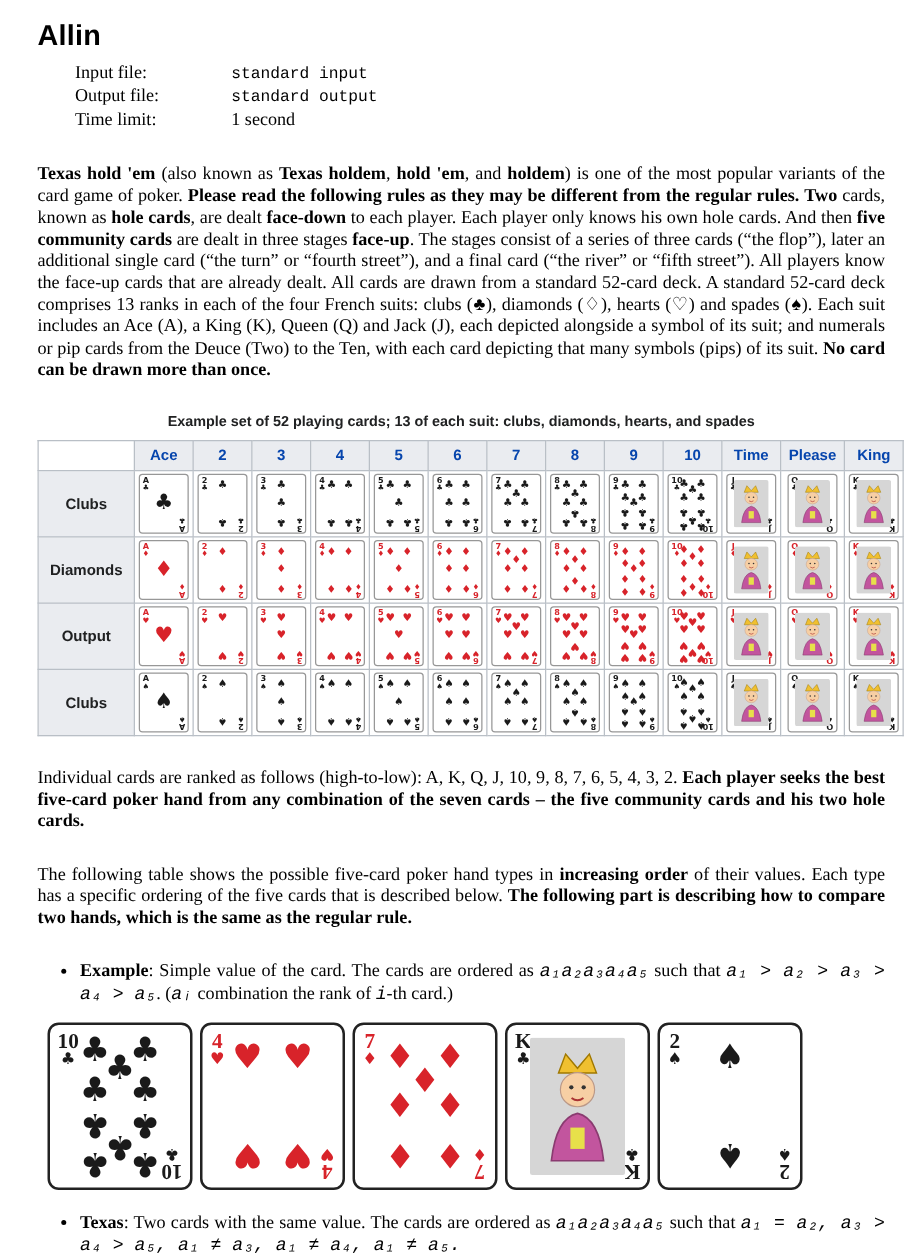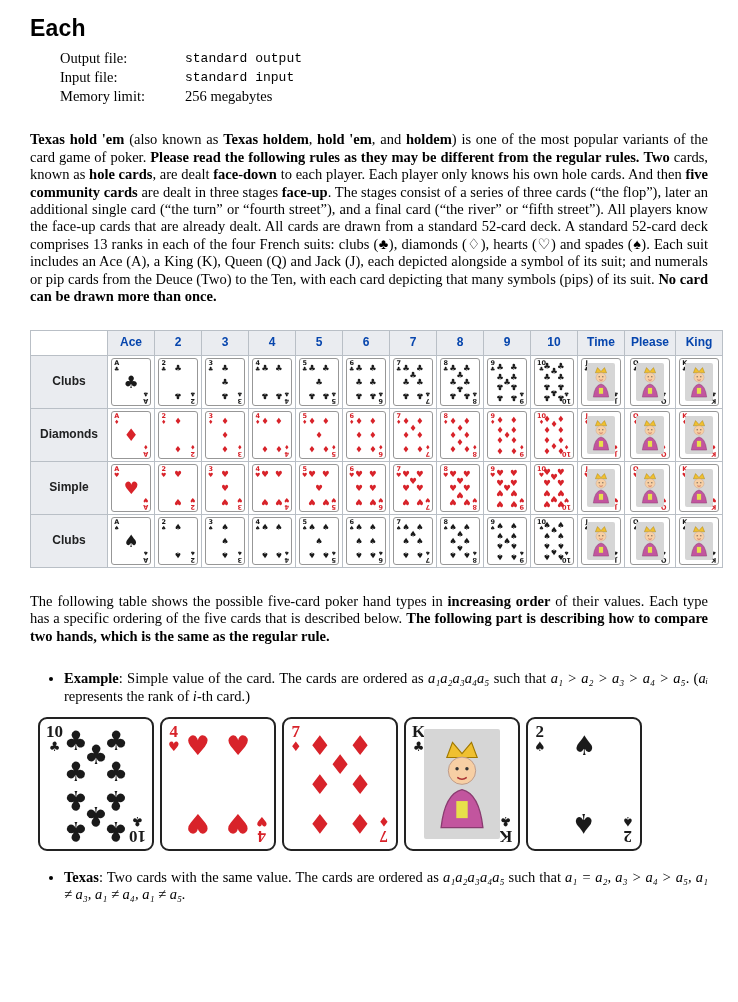--- a/index.html
+++ b/index.html
@@ -12,21 +12,21 @@
   h1.title {
     font-family:"Liberation Sans","DejaVu Sans",sans-serif;
     font-size:23px; font-weight:bold; margin:8px 0 12px 0; letter-spacing:.2px;
   }
   .meta { margin:0 0 16px 30px; }
   .meta-row { display:flex; line-height:19px; }
   .meta-label { width:125px; }
   .mono { font-family:"Liberation Mono","DejaVu Sans Mono",monospace; font-size:13px; }
   p.body { text-align:justify; margin:25px 0; }
   b { font-weight:bold; }
-  i { font-family:Liberation Serif, serif; font-style:italic; }
+  i { font-family:Liberation Mono, monospace; font-style:italic; }
 
   .table-caption {
     text-align:center; font-family:"Liberation Sans","DejaVu Sans",sans-serif;
     font-weight:bold; font-size:11.5px; margin:14px 0 4px 0; color:#202122;
   }
   table.cards-table { border-collapse:collapse; margin:0 auto 8px auto; background:#fff; }
   table.cards-table th, table.cards-table td { border:1px solid #b9bfc6; }
   th.rank-h {
     background:#eaecf0; color:#0645ad; font-family:"Liberation Sans","DejaVu Sans",sans-serif;
     font-size:12px; font-weight:bold; padding:3px 6px; text-align:center;
@@ -62,39 +62,40 @@
 
   ul.hand-types { margin:18px 0 0 6px; padding-left:28px; }
   ul.hand-types li { margin-bottom:18px; text-align:justify; }
   .hand { display:flex; gap:6px; margin:12px 0 4px -26px; }
 </style>
 </head>
 <body>
 
 <div class="page">
 
-  <h1 class="title">Each</h1>
+  <h1 class="title">Allin</h1>
 
   <div class="meta">
+    <div class="meta-row">
+      <span class="meta-label">Input file:</span>
+      <span class="meta-value mono">standard input</span>
+    </div>
     <div class="meta-row">
       <span class="meta-label">Output file:</span>
       <span class="meta-value mono">standard output</span>
     </div>
     <div class="meta-row">
-      <span class="meta-label">Input file:</span>
-      <span class="meta-value mono">standard input</span>
-    </div>
-    <div class="meta-row">
-      <span class="meta-label">Memory limit:</span>
-      <span class="meta-value">256 megabytes</span>
+      <span class="meta-label">Time limit:</span>
+      <span class="meta-value">1 second</span>
     </div>
   </div>
 
   <p class="body"><b>Texas hold 'em</b><span> (also known as </span><b>Texas holdem</b><span>, </span><b>hold 'em</b><span>, and </span><b>holdem</b><span>) is one of the most popular variants of the card game of poker. </span><b>Please read the following rules as they may be different from the regular rules.</b><span> </span><b>Two</b><span> cards, known as </span><b>hole cards</b><span>, are dealt </span><b>face-down</b><span> to each player. Each player only knows his own hole cards. And then </span><b>five community cards</b><span> are dealt in three stages </span><b>face-up</b><span>. The stages consist of a series of three cards (“the flop”), later an additional single card (“the turn” or “fourth street”), and a final card (“the river” or “fifth street”). All players know the face-up cards that are already dealt. All cards are drawn from a standard 52-card deck. A standard 52-card deck comprises 13 ranks in each of the four French suits: clubs (♣), diamonds (♢), hearts (♡) and spades (♠). Each suit includes an Ace (A), a King (K), Queen (Q) and Jack (J), each depicted alongside a symbol of its suit; and numerals or pip cards from the Deuce (Two) to the Ten, with each card depicting that many symbols (pips) of its suit. </span><b>No card can be drawn more than once.</b></p>
 
+  <div class="table-caption">Example set of 52 playing cards; 13 of each suit: clubs, diamonds, hearts, and spades</div>
 
   <table class="cards-table">
     <thead>
         <tr>
           <th class="corner-blank"></th>
           <th class="rank-h">Ace</th>
           <th class="rank-h">2</th>
           <th class="rank-h">3</th>
           <th class="rank-h">4</th>
           <th class="rank-h">5</th>
@@ -357,21 +358,21 @@
                   <circle cx="20" cy="22" r="7.2" fill="#f7cfa4" stroke="#bb9988" stroke-width="0.5"></circle>
                   <circle cx="17.4" cy="21" r="0.9" fill="#333"></circle>
                   <circle cx="22.6" cy="21" r="0.9" fill="#333"></circle>
                   <path d="M17.5,25.5 Q20,27.5 22.5,25.5" stroke="#a33" stroke-width="0.8" fill="none"></path>
                   <path d="M9,52 Q11,34 20,32 Q29,34 31,52 Z" fill="#c2559e" stroke="#8a3b70" stroke-width="0.7"></path>
                   <rect x="17" y="38" width="6" height="9" fill="#e7e04a"></rect>
                 </svg>
               </div></div></td>
         </tr>
         <tr>
-          <th class="suit-h">Simple</th>
+          <th class="suit-h">Output</th>
           <td class="card-cell"><div class="pcard mini"><div class="corner tl">
                 <div class="crank" style="color: rgb(216, 35, 42);">A</div>
                 <div class="csuit" style="color: rgb(216, 35, 42);">♥</div>
               </div><div class="corner br">
                 <div class="crank" style="color: rgb(216, 35, 42);">A</div>
                 <div class="csuit" style="color: rgb(216, 35, 42);">♥</div>
               </div><span class="pip ace" style="left: 50%; top: 50%; color: rgb(216, 35, 42);">♥</span></div></td>
           <td class="card-cell"><div class="pcard mini"><div class="corner tl">
                 <div class="crank" style="color: rgb(216, 35, 42);">2</div>
                 <div class="csuit" style="color: rgb(216, 35, 42);">♥</div>
@@ -613,26 +614,27 @@
                   <circle cx="22.6" cy="21" r="0.9" fill="#333"></circle>
                   <path d="M17.5,25.5 Q20,27.5 22.5,25.5" stroke="#a33" stroke-width="0.8" fill="none"></path>
                   <path d="M9,52 Q11,34 20,32 Q29,34 31,52 Z" fill="#c2559e" stroke="#8a3b70" stroke-width="0.7"></path>
                   <rect x="17" y="38" width="6" height="9" fill="#e7e04a"></rect>
                 </svg>
               </div></div></td>
         </tr>
       </tbody>
   </table>
 
+  <p class="body"><span>Individual cards are ranked as follows (high-to-low): A, K, Q, J, 10, 9, 8, 7, 6, 5, 4, 3, 2. </span><b>Each player seeks the best five-card poker hand from any combination of the seven cards – the five community cards and his two hole cards.</b></p>
 
   <p class="body"><span>The following table shows the possible five-card poker hand types in </span><b>increasing order</b><span> of their values. Each type has a specific ordering of the five cards that is described below. </span><b>The following part is describing how to compare two hands, which is the same as the regular rule.</b></p>
 
   <ul class="hand-types">
     <li>
-      <span class="rich"><b>Example</b><span>: Simple value of the card. The cards are ordered as </span><i>a₁a₂a₃a₄a₅</i><span> such that </span><i>a₁ &gt; a₂ &gt; a₃ &gt; a₄ &gt; a₅</i><span>. (</span><i>aᵢ</i><span> represents the rank of </span><i>i</i><span>-th card.)</span></span>
+      <span class="rich"><b>Example</b><span>: Simple value of the card. The cards are ordered as </span><i>a₁a₂a₃a₄a₅</i><span> such that </span><i>a₁ &gt; a₂ &gt; a₃ &gt; a₄ &gt; a₅</i><span>. (</span><i>aᵢ</i><span> combination the rank of </span><i>i</i><span>-th card.)</span></span>
       <div class="hand">
           <div class="pcard big">
             <div class="corner tl">
               <div class="crank" style="color: rgb(26, 26, 26);">10</div>
               <div class="csuit" style="color: rgb(26, 26, 26);">♣</div>
             </div>
             <div class="corner br">
               <div class="crank" style="color: rgb(26, 26, 26);">10</div>
               <div class="csuit" style="color: rgb(26, 26, 26);">♣</div>
             </div>

